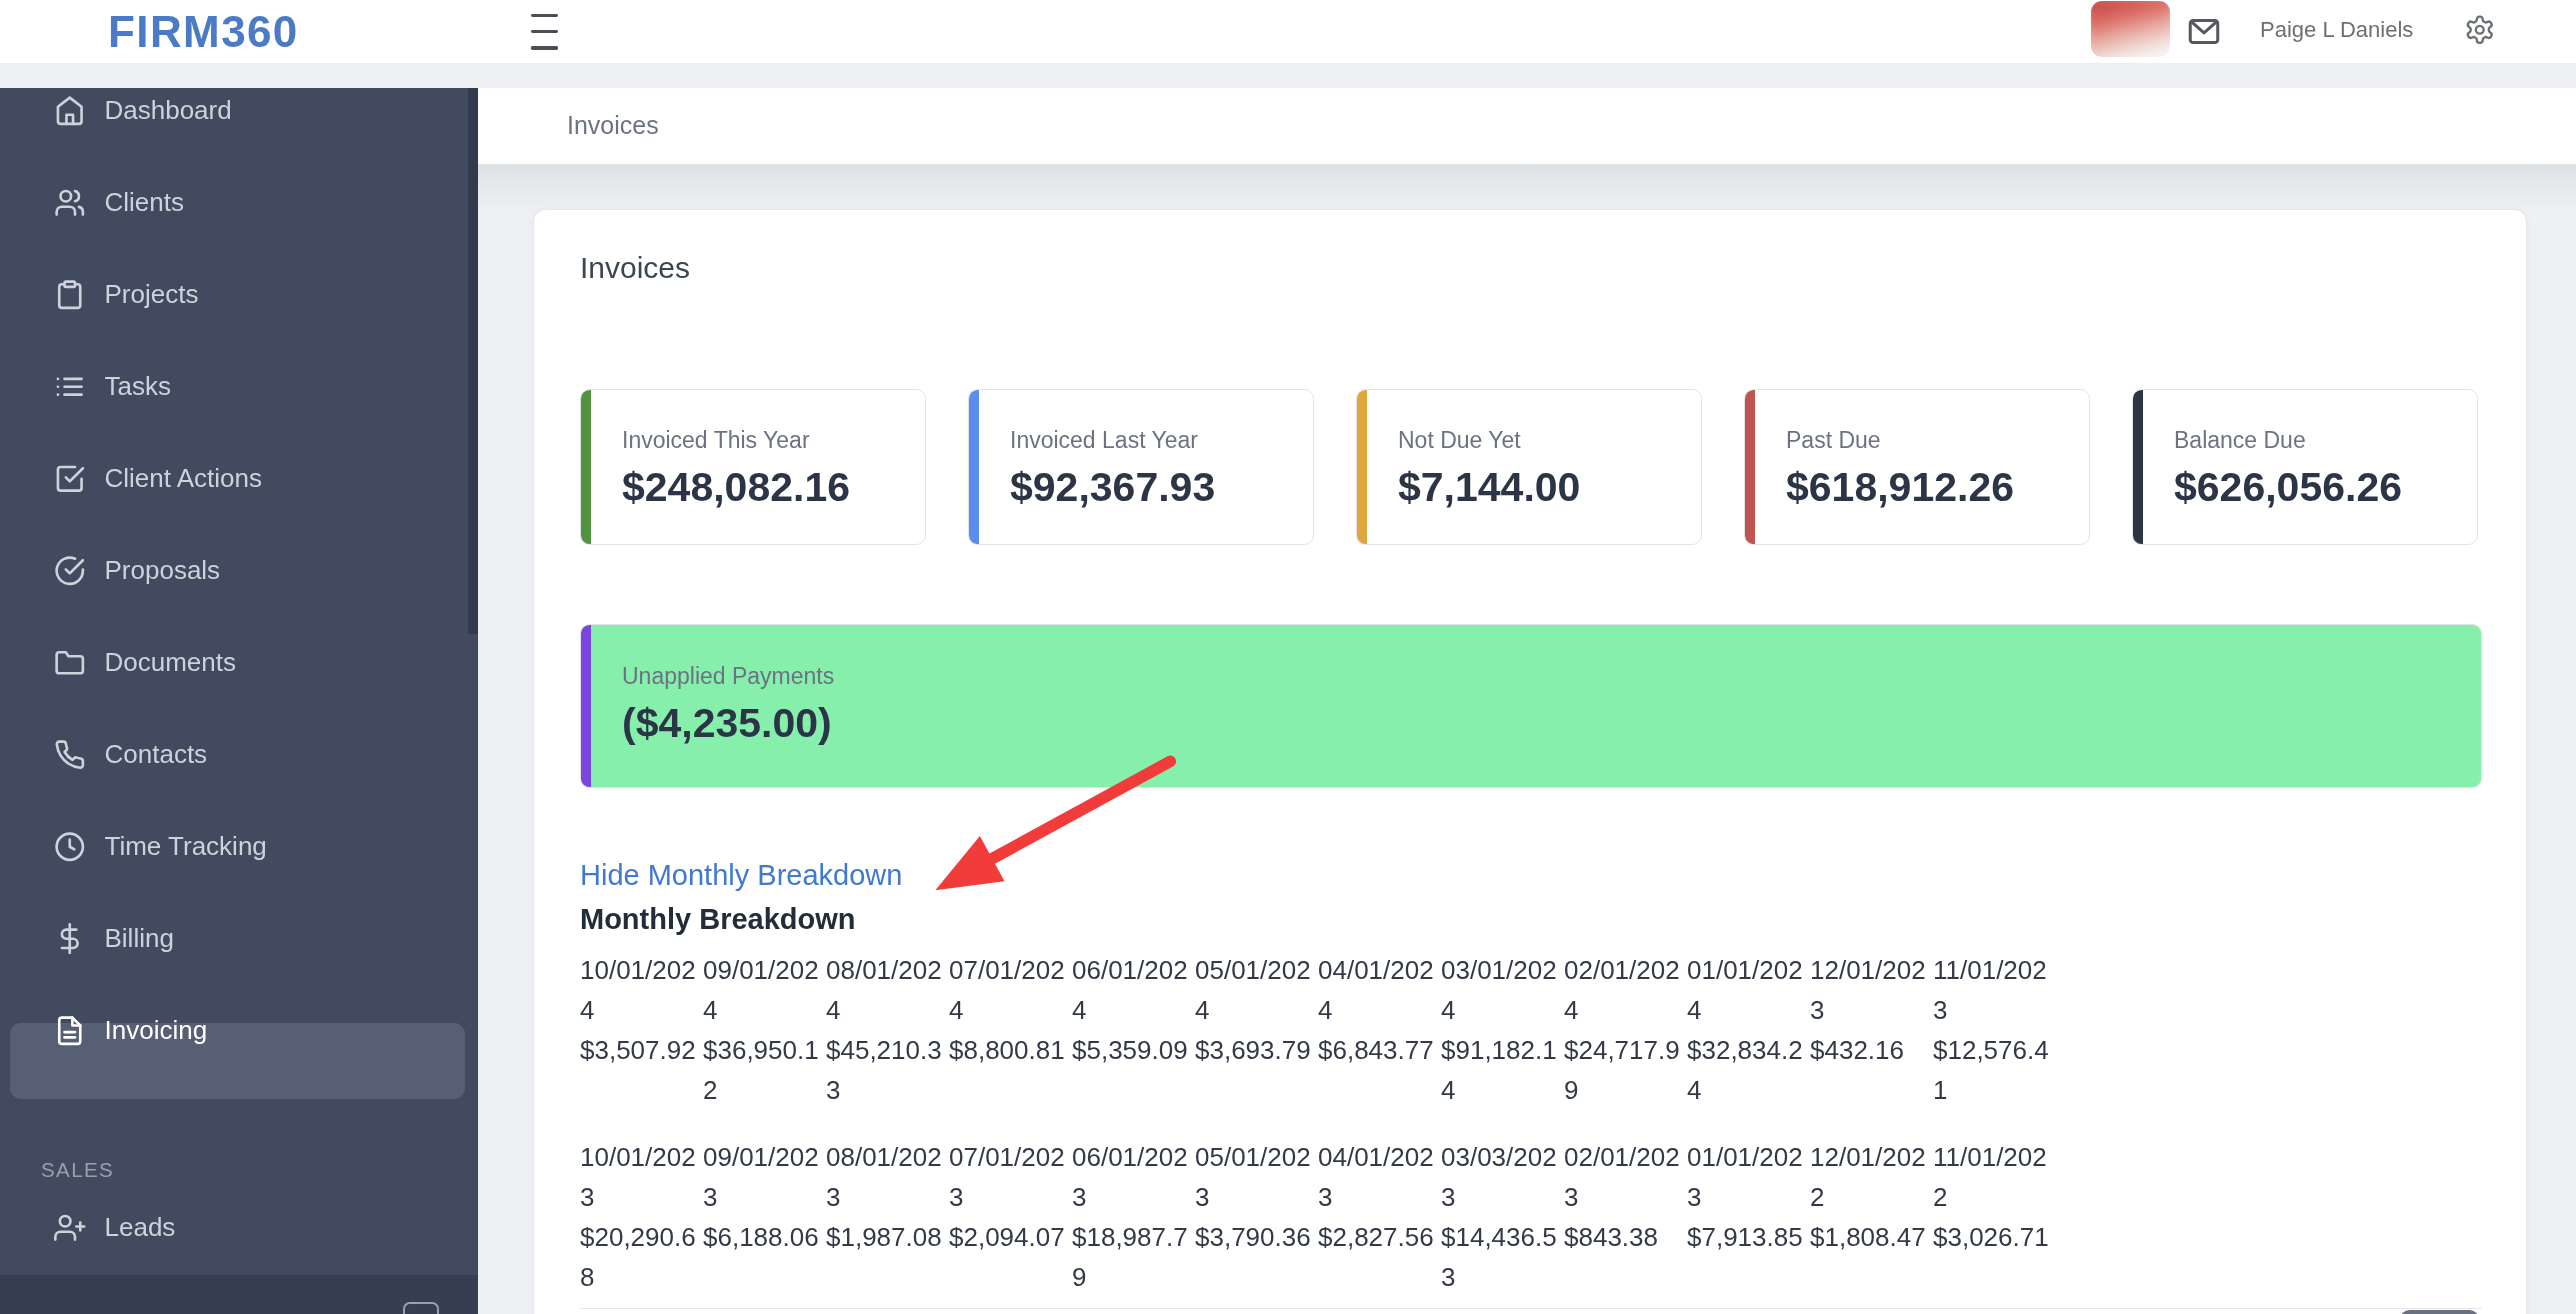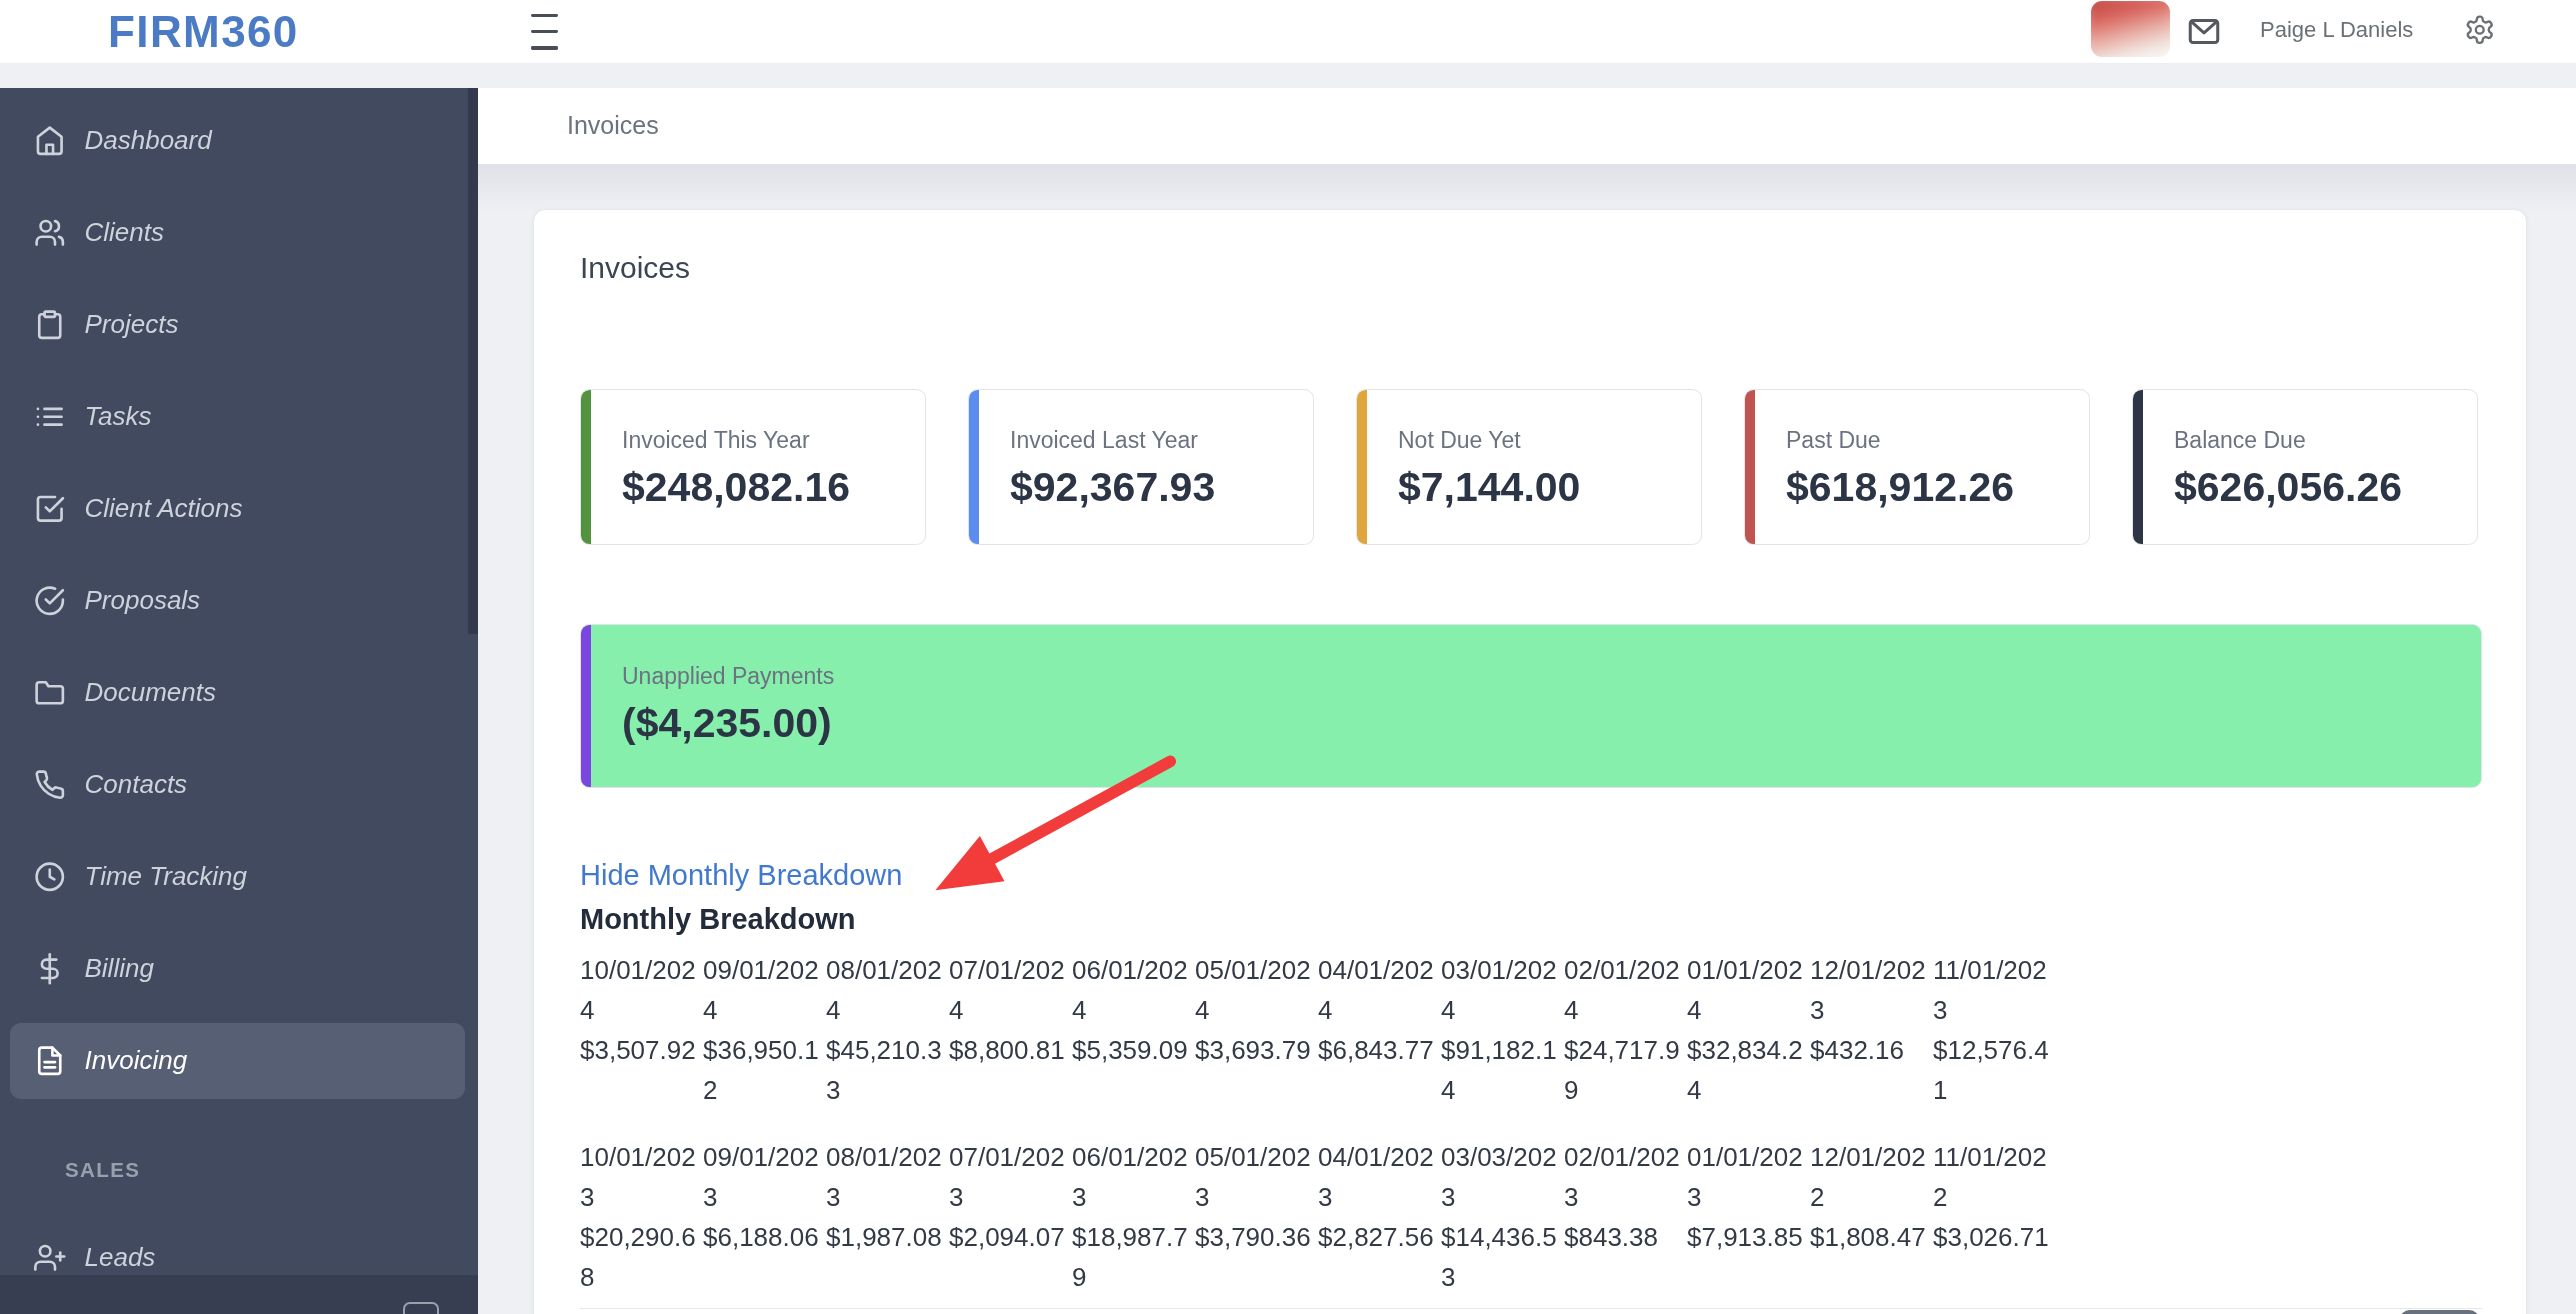--- a/index.html
+++ b/index.html
@@ -27,29 +27,29 @@
   .user-name { position:absolute; left:2260px; top:15px; height:30px; line-height:30px;
                font-size:22px; color:#6b7075; }
   .gear { position:absolute; left:2464px; top:13.7px; width:31.5px; height:31.5px; color:#6b7075; }
   svg.icon { width:100%; height:100%; fill:none; stroke:currentColor;
              stroke-width:2; stroke-linecap:round; stroke-linejoin:round; }
   
   .sidebar { position:absolute; left:0; top:88px; width:478px; height:1226px;
              background:#414a5f; z-index:20; overflow:hidden; }
   .sidebar-thumb { position:absolute; right:0; top:0; width:9.6px; height:546px; background:#333a4d; }
   .nav { position:absolute; left:0; top:6.8px; width:468px; }
-  .nav-item { position:relative; height:92px; display:flex; align-items:center;
-              padding-left:34px; cursor:pointer; color:#cdd2db;font-style:italic; }
+  .nav-item { position:relative; height:92px; display:flex; 
+              padding-left:54px; cursor:pointer; color:#cdd2db; }
   .nav-item .nav-ic { position:relative; width:31.5px; height:31.5px; flex:none; z-index:2; }
   .nav-item .nav-label { position:relative; margin-left:19px; font-size:26px; z-index:2; }
   .nav-item.active::before { content:""; position:absolute; left:9.6px; right:2.7px; top:8.2px; bottom:8.2px;
               background:#575f74; border-radius:11px; }
   .nav-item.active { color:#ffffff; }
-  .nav-section { margin-top:41px; height:45px; display:flex; align-items:center; padding-left:65px;
-              font-size:20.5px; font-weight:700; letter-spacing:1.4px; color:#98a0ae; }
+  .nav-section { margin-top:41px; height:45px; display:flex; align-items:center; padding-left:41px;
+              font-size:20.5px; font-weight:400; letter-spacing:1.4px; color:#98a0ae; }
   .nav-item.leads { margin-top:19px; }
   .sidebar-footer { position:absolute; left:0; bottom:0; width:478px; height:39px;
               background:#373e52; overflow:hidden; z-index:3; }
   .collapse-glyph { position:absolute; left:403px; top:27px; width:36px; height:30px;
               border:2.7px solid #9aa0ac; border-radius:6.8px; }
   
   .breadcrumb-bar { position:absolute; left:478px; top:88px; width:2098px; height:77px;
               background:#ffffff; border-bottom:1.4px solid #dfe2e6; z-index:10; }
   .breadcrumb { position:absolute; left:89px; top:0; height:75px; line-height:75px;
               font-size:25px; color:#6b7280; }

